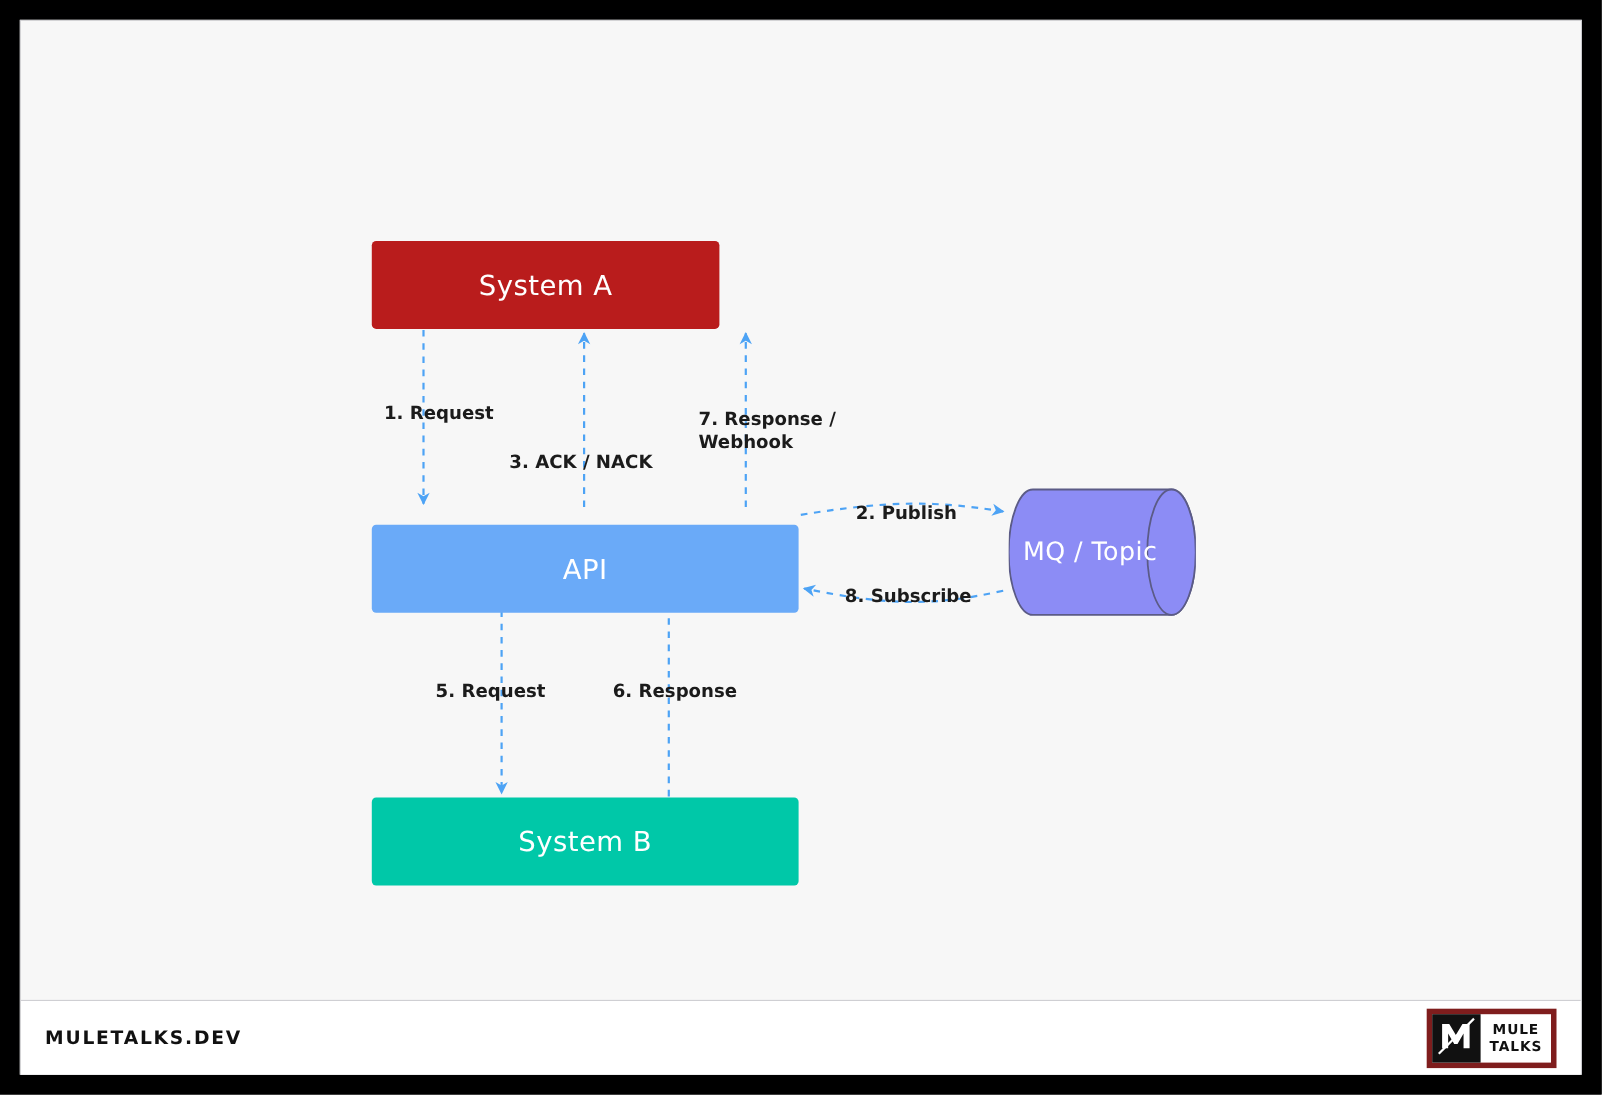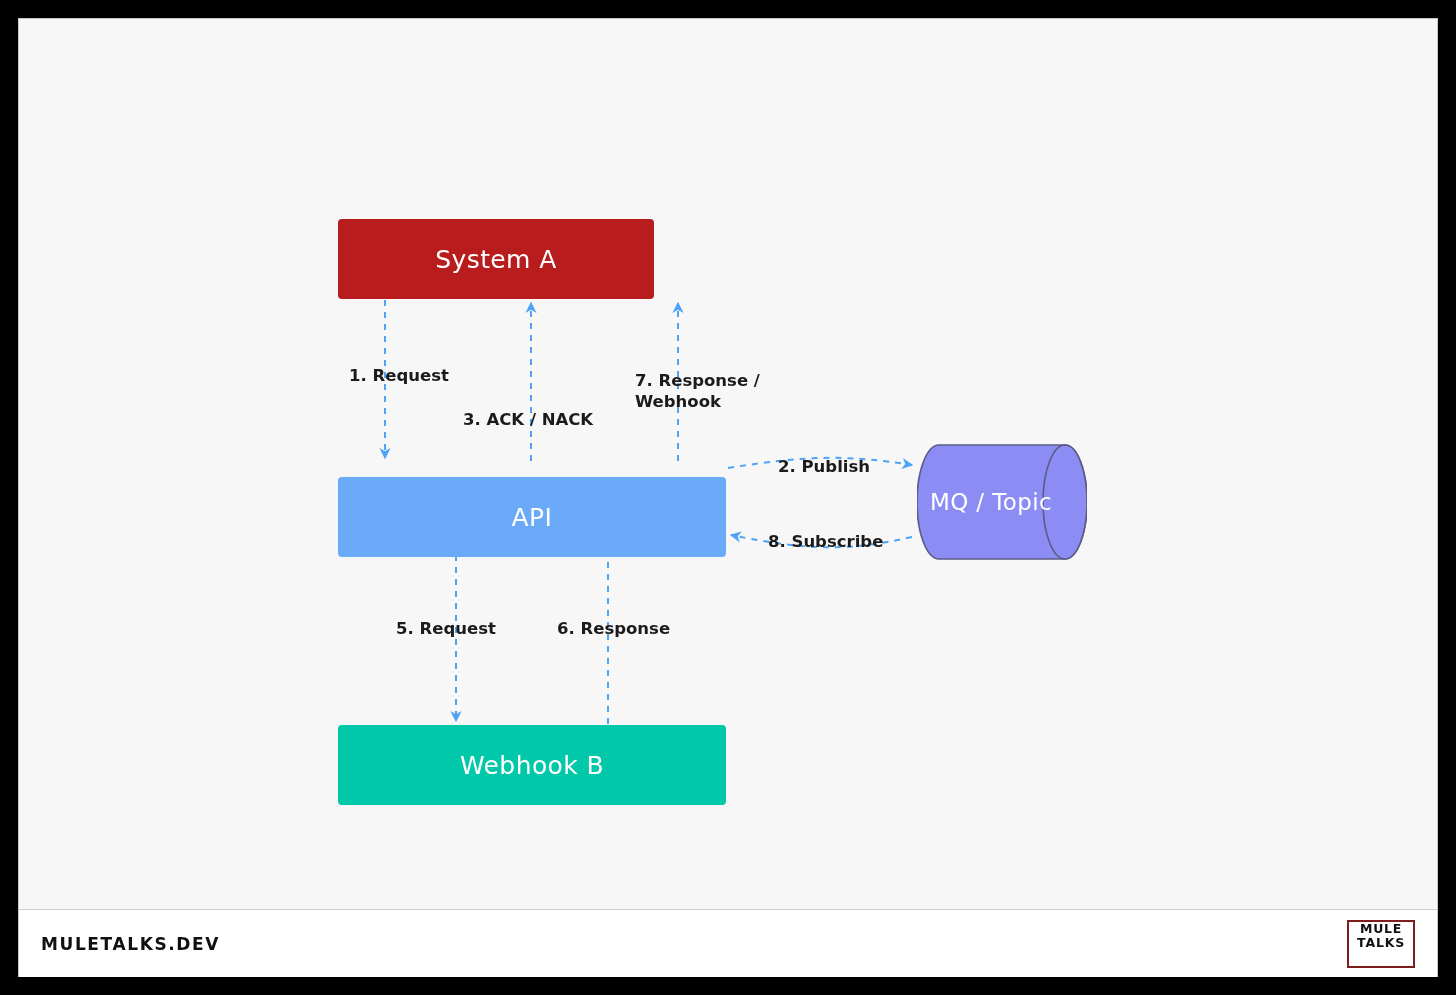--- a/index.html
+++ b/index.html
@@ -145,24 +145,23 @@
   .footer-site {
     font-family: "DejaVu Sans", "Liberation Sans", sans-serif;
     font-size: 17px;
     font-weight: bold;
     letter-spacing: 1.6px;
     color: #111111;
   }
   .logo {
     display: flex;
     align-items: stretch;
-    border: 2px solid #7f1d1d;
+    border: 5px solid #7f1d1d;
     height: 44px;
     background: #ffffff;
-    flex-direction: column;
   }
   .logo-mark {
     width: 44px;
     background: #111111;
     position: relative;
     overflow: hidden;
   }
   .logo-mark svg { position: absolute; left: 0; top: 0; }
   .logo-text {
     display: flex;
@@ -208,21 +207,21 @@
         <path d="M709,449 C790,436 830,436 893,446" marker-end="url(#ah)"></path>
 
         <path d="M893,518 C830,532 790,532 712,516" marker-end="url(#ah)"></path>
       </g>
     </svg>
 
     <div class="node node-system-a">System A</div>
 
     <div class="node node-api">API</div>
 
-    <div class="node node-system-b">Webhook B</div>
+    <div class="node node-system-b">System B</div>
 
     <div class="node-mq">
       <svg width="170" height="118" viewBox="0 0 170 118" xmlns="http://www.w3.org/2000/svg">
         <path d="M22,2 L148,2 A22,57 0 0 1 148,116 L22,116 A22,57 0 0 1 22,2 Z" fill="#8c8cf5" stroke="#5b5b86" stroke-width="1.6"></path>
         <ellipse cx="148" cy="59" rx="22" ry="57" fill="#8c8cf5" stroke="#5b5b86" stroke-width="1.6"></ellipse>
       </svg>
       <div class="mq-label">MQ / Topic</div>
     </div>
 
     <div class="edge-label lbl-request1">1. Request</div>

